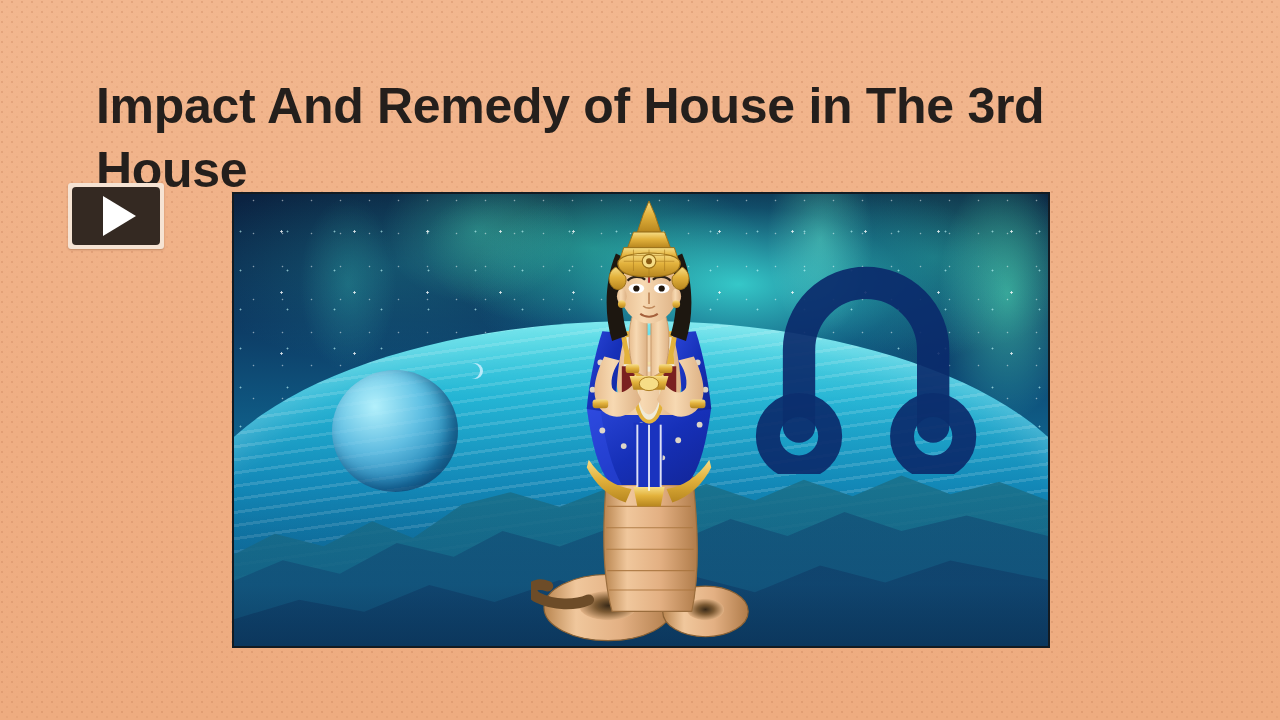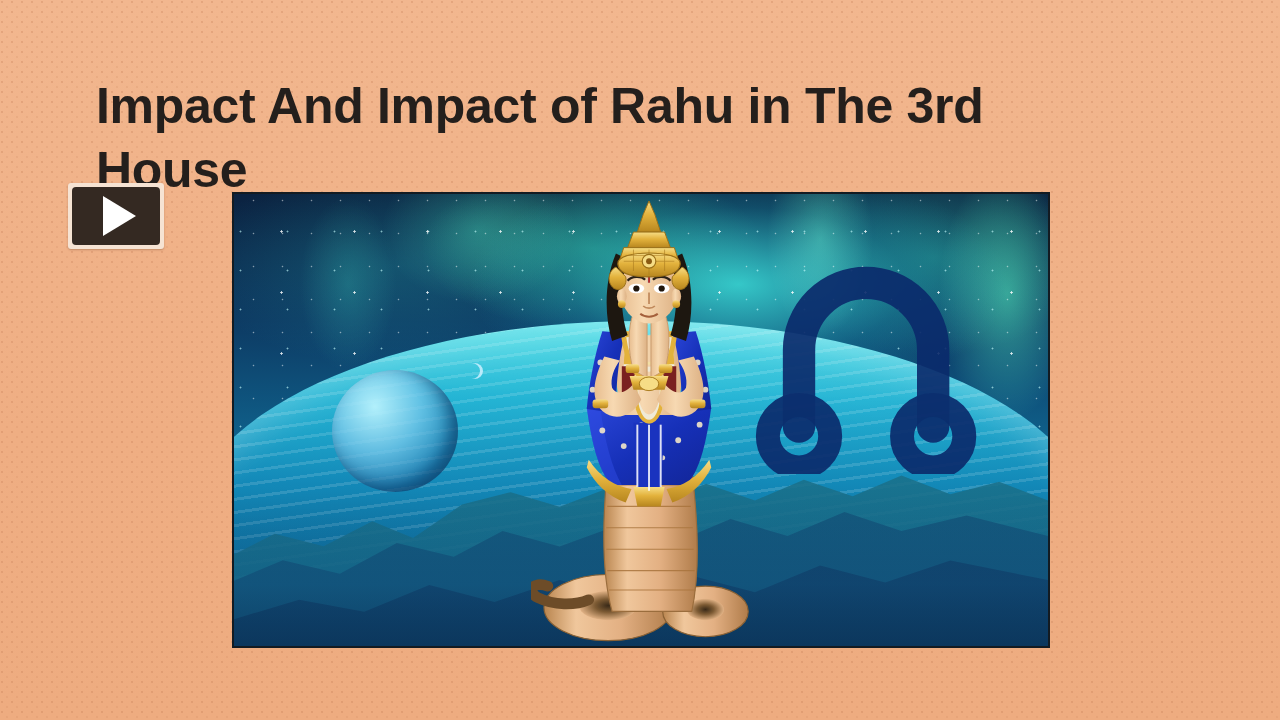--- a/index.html
+++ b/index.html
@@ -189,21 +189,21 @@
     bottom: 0;
     width: 29%;
     height: 99%;
   }
 </style>
 </head>
 <body>
 
 <div id="slide">
 
-  <h1 id="title">Impact And Impact of Rahu in The 3rd House</h1>
+  <h1 id="title">Impact And Remedy of House in The 3rd House</h1>
 
   <div id="play-button">
     <div id="play-button-inner">
       <div id="play-triangle"></div>
     </div>
   </div>
 
   <div id="picture">
 
     <div class="layer" id="sky"></div>

